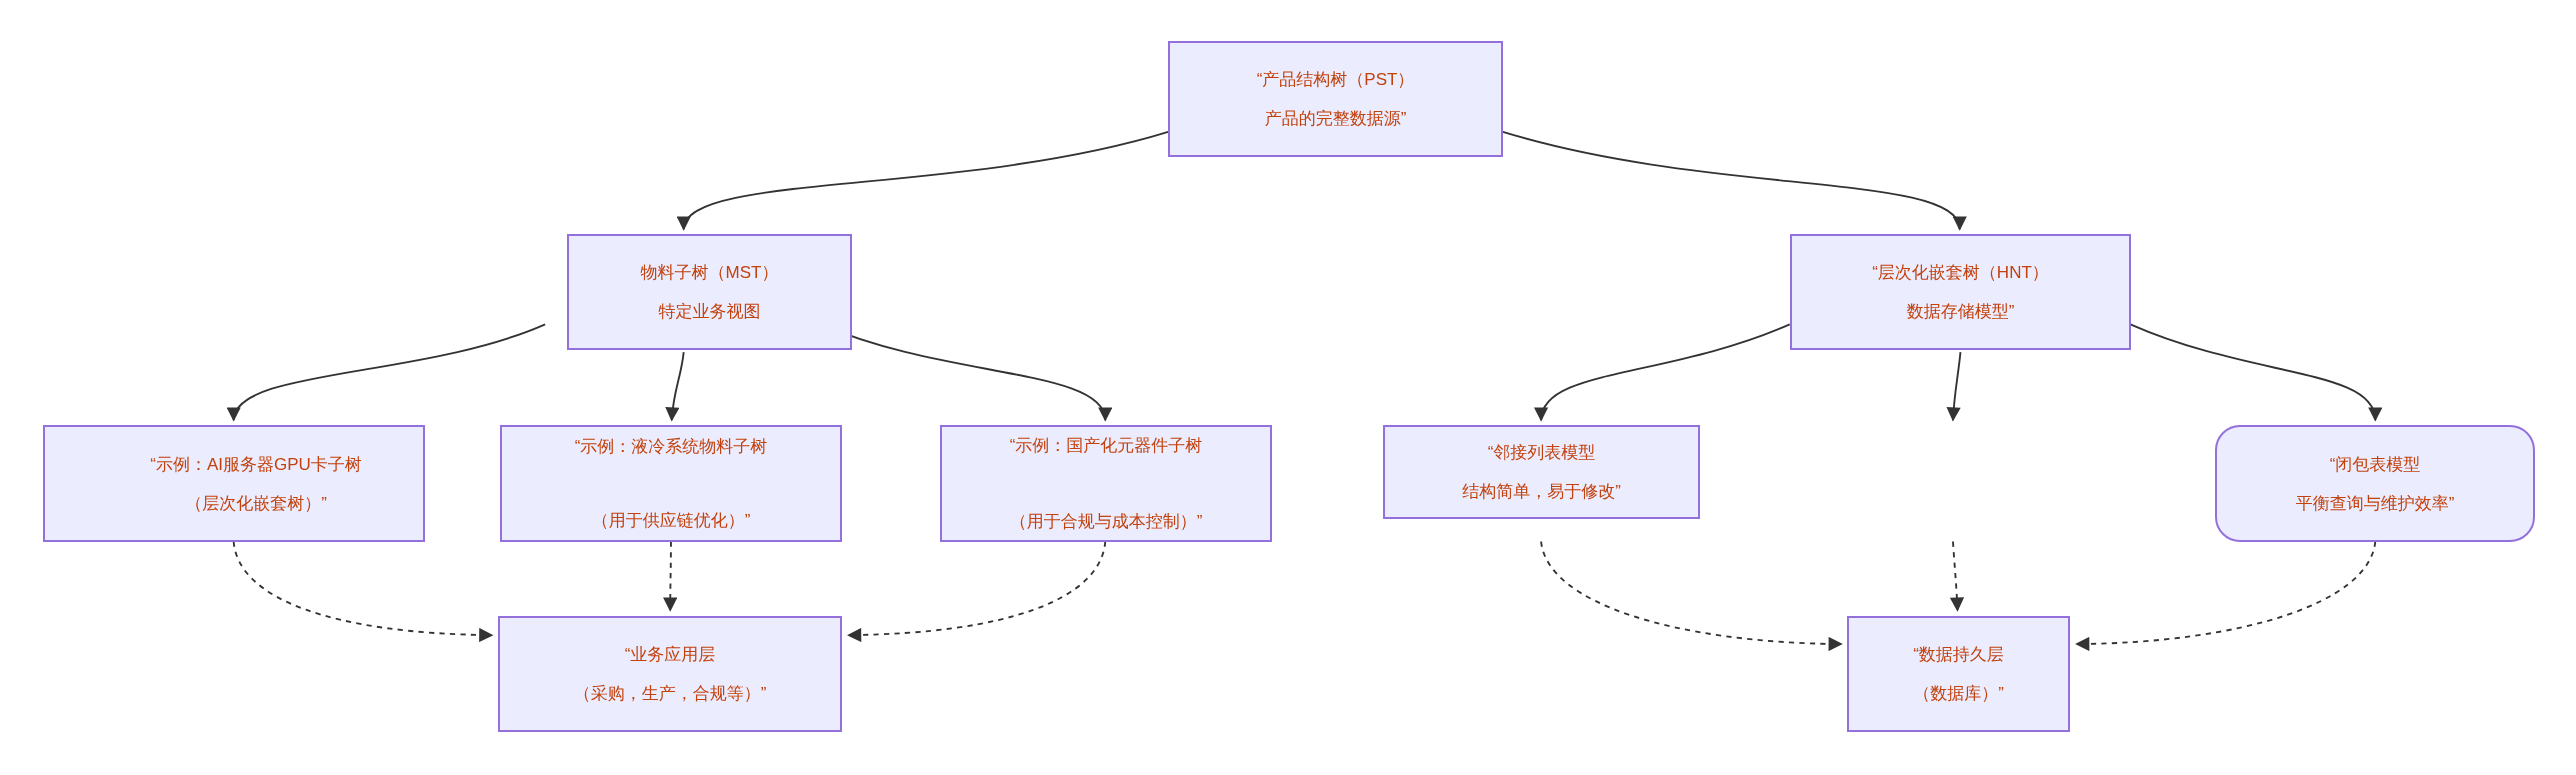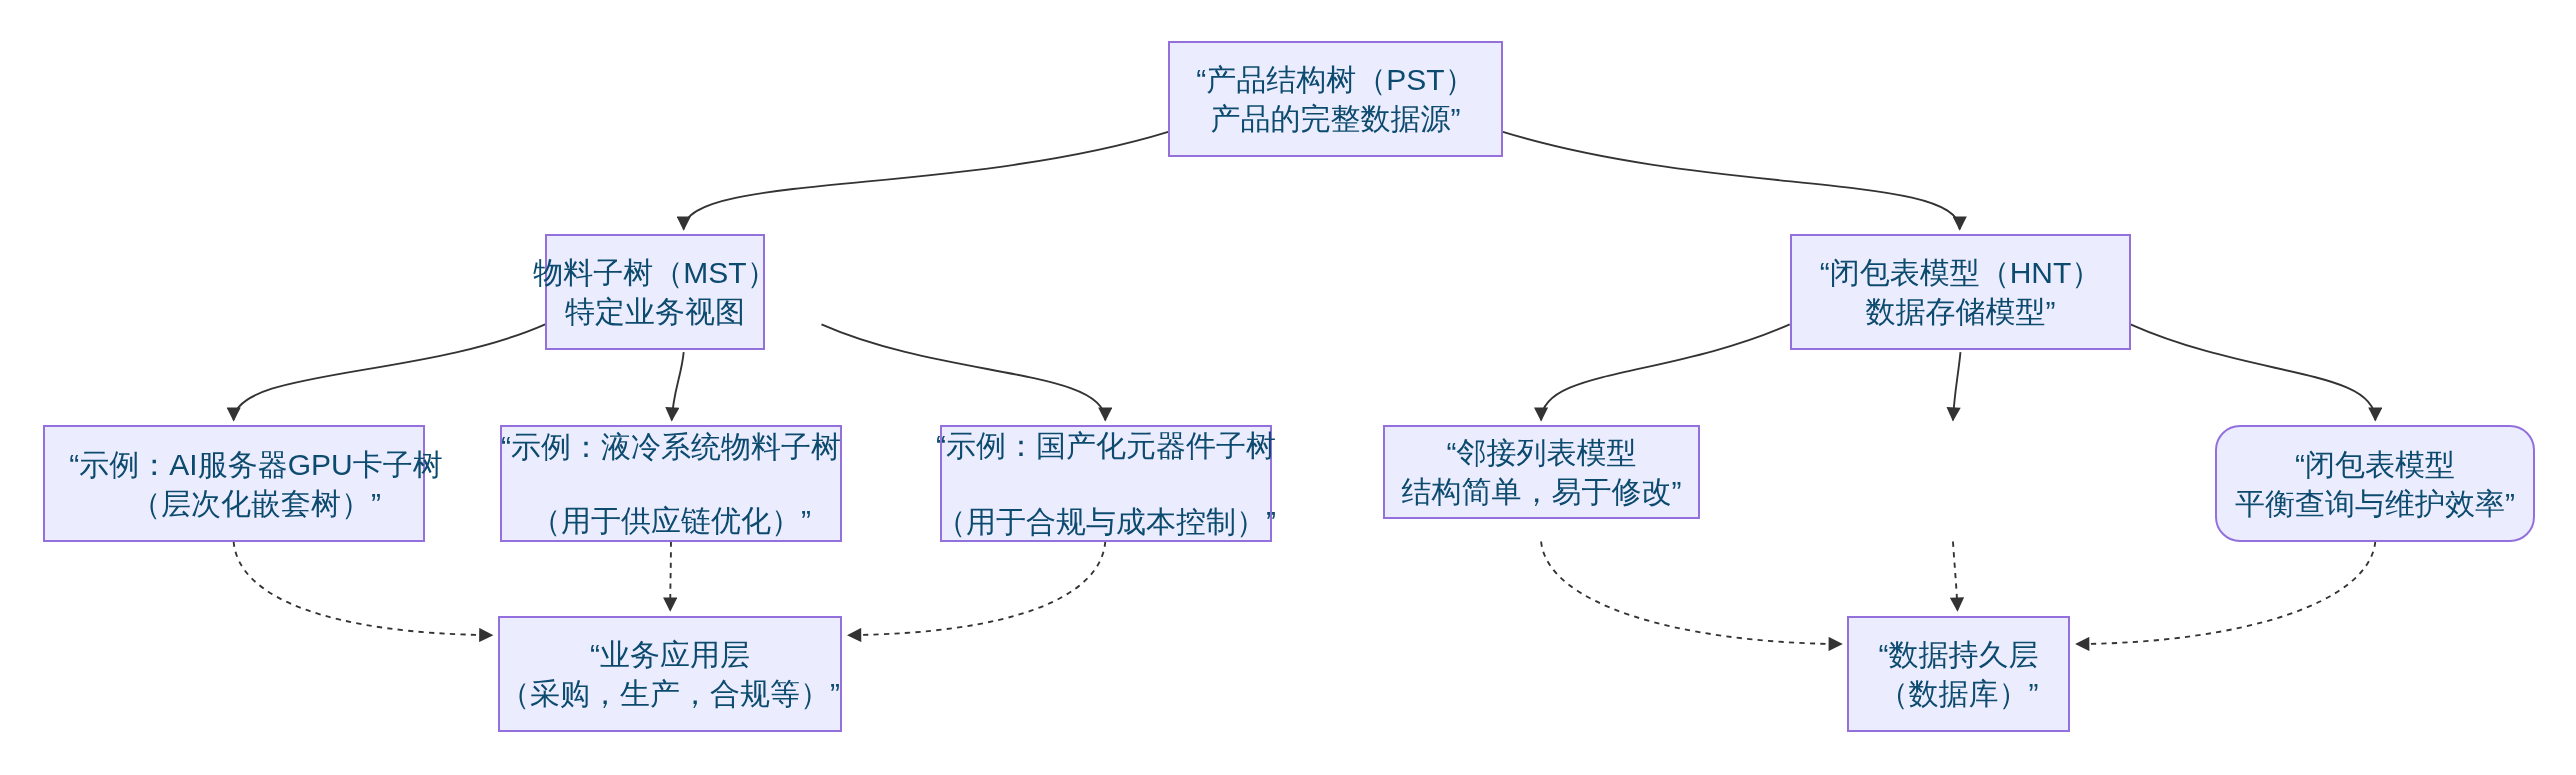--- a/index.html
+++ b/index.html
@@ -26,27 +26,27 @@
     stroke-width: 2.5px;
   }
   .edge.dotted {
     stroke-dasharray: 7 7;
   }
   .node {
     position: absolute;
     box-sizing: border-box;
     background: #ECECFF;
     border: 2.2px solid #9370DB;
-    color: #0c4a6e;
+    color: #c2410c;
     display: flex;
     flex-direction: column;
     align-items: center;
     justify-content: center;
     text-align: center;
-    font-size: 30px;
+    font-size: 17px;
     line-height: 39px;
     white-space: nowrap;
   }
 </style>
 </head>
 <body>
 
 <div class="canvas">
 
   <svg class="edges" viewBox="0 0 3440 1036" xmlns="http://www.w3.org/2000/svg">
@@ -74,27 +74,27 @@
     <path class="edge dotted" d="M 2058 723 C 2066 805, 2235 858, 2459 860" marker-end="url(#arrow)"></path>
     <path class="edge dotted" d="M 2608 723 C 2610 755, 2613 785, 2614 815" marker-end="url(#arrow)"></path>
     <path class="edge dotted" d="M 3172 723 C 3164 805, 2995 858, 2773 860" marker-end="url(#arrow)"></path>
   </svg>
 
   <div class="node" style="left:1168px; top:41px; width:335px; height:116px;">
     <span>“产品结构树（PST）</span>
     <span>产品的完整数据源”</span>
   </div>
 
-  <div class="node" style="left:545px; top:234px; width:220px; height:116px;">
+  <div class="node" style="left:567px; top:234px; width:285px; height:116px;">
     <span>物料子树（MST）</span>
     <span>特定业务视图</span>
   </div>
 
   <div class="node" style="left:1790px; top:234px; width:341px; height:116px;">
-    <span>“闭包表模型（HNT）</span>
+    <span>“层次化嵌套树（HNT）</span>
     <span>数据存储模型”</span>
   </div>
 
   <div class="node" style="left:43px; top:425px; width:382px; height:117px;padding-left:44px;">
     <span>“示例：AI服务器GPU卡子树</span>
     <span>（层次化嵌套树）”</span>
   </div>
 
   <div class="node" style="left:500px; top:425px; width:342px; height:117px;justify-content:space-between;">
     <span>“示例：液冷系统物料子树</span>

